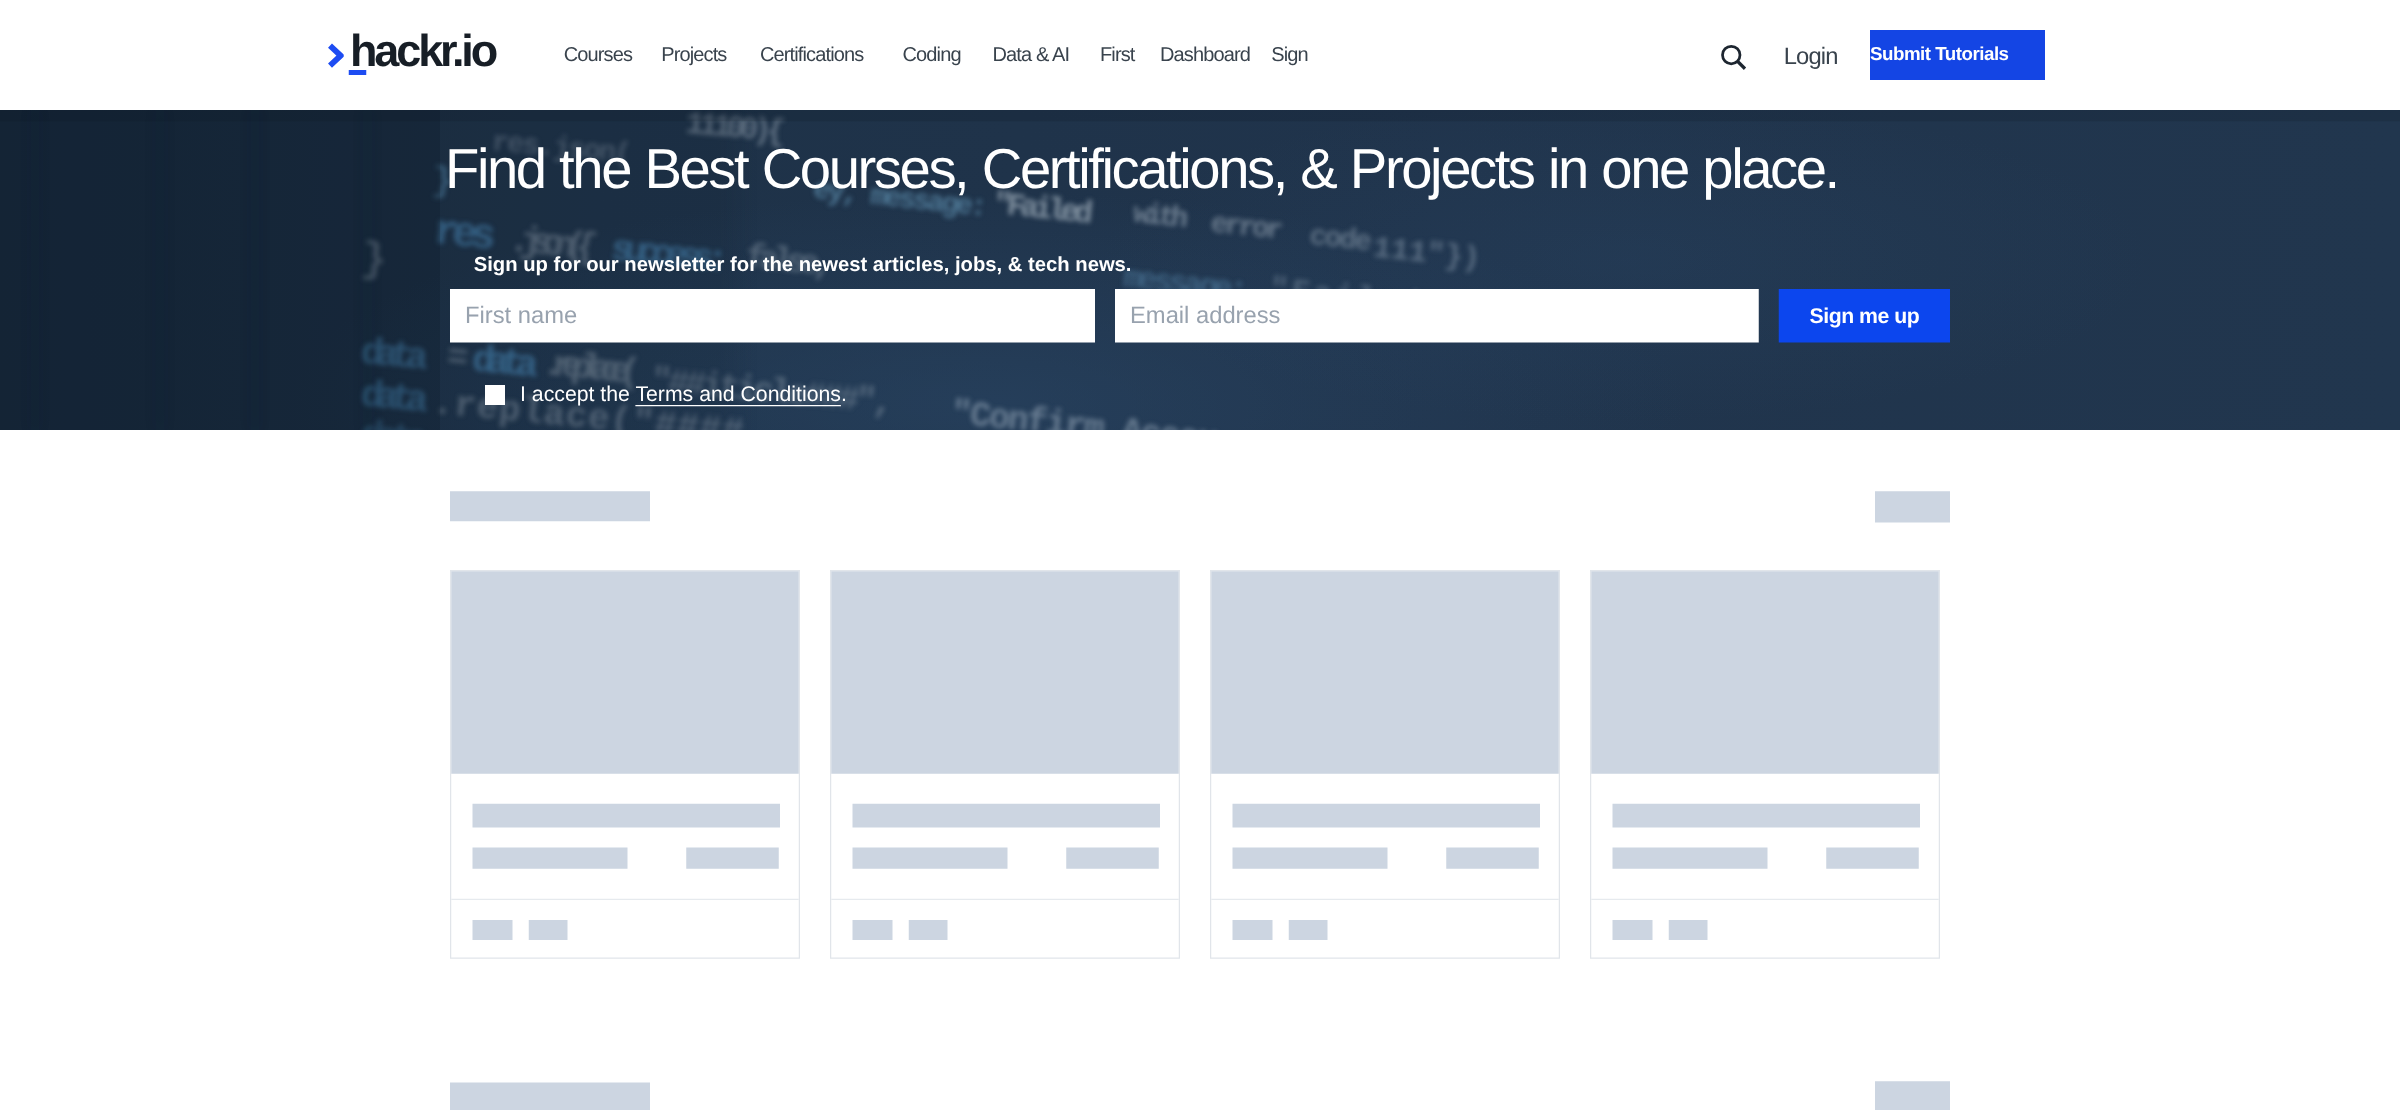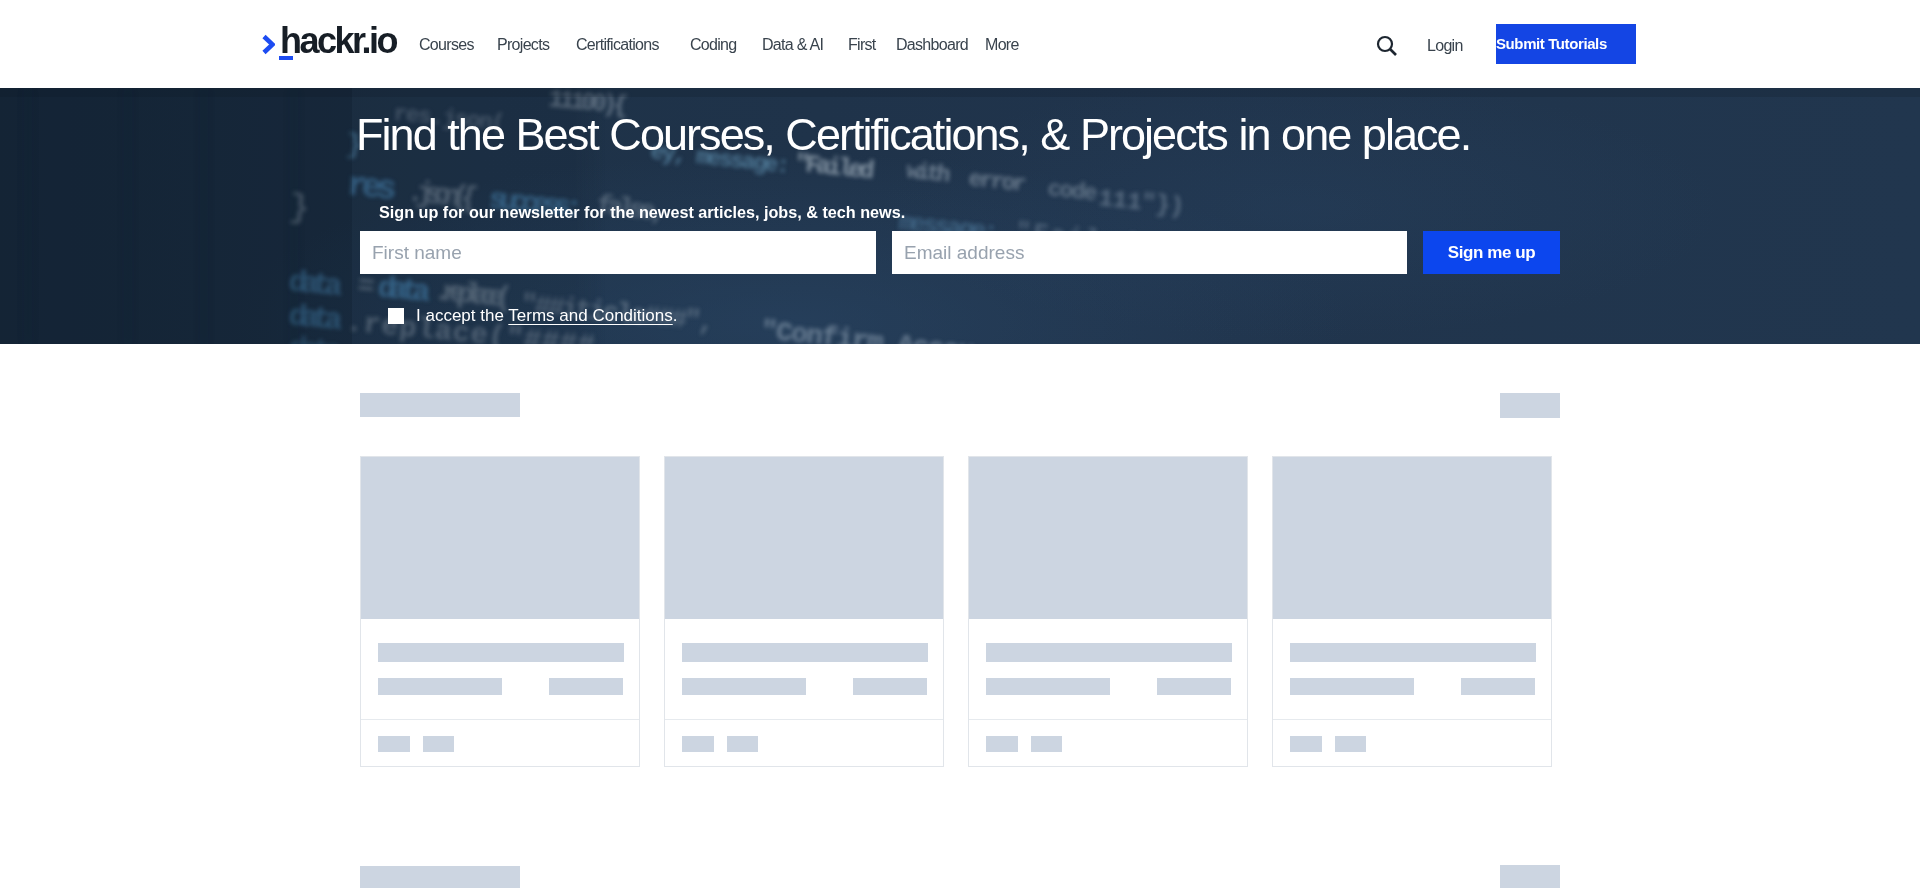--- a/index.html
+++ b/index.html
@@ -5,23 +5,23 @@
   * { margin:0; padding:0; box-sizing:border-box; }
   html,body { width:1920px; height:888px; overflow:hidden; background:#fff;
     font-family:"Liberation Sans", sans-serif; }
   
   .header { position:relative; width:1920px; height:88px; background:#fff;padding-left:10px; }
   .logo-txt { position:absolute; left:280px; top:23px; font-size:36px; line-height:36px; font-weight:700;
     color:#171e26; letter-spacing:-2.5px; }
   .logo-chev { position:absolute; left:262px; top:34px; }
   .logo-ul { position:absolute; left:279px; top:56px; width:14px; height:4px; background:#1d4cf2; }
   .nav a { position:absolute; top:37px; color:#39434d; font-size:16px; line-height:16px; letter-spacing:-0.7px;
-    text-decoration:none; white-space:nowrap; }
+    text-decoration:none; white-space:nowrap;margin-left:32px; }
   .search { position:absolute; left:1375px; top:33px; }
-  .login { position:absolute; left:1427px; top:38px; font-size:16px; line-height:16px; letter-spacing:-0.7px; color:#39434d; }
+  .login { position:absolute; left:1427px; top:38px; font-size:19px; line-height:16px; letter-spacing:-0.7px; color:#39434d; }
   .btn-submit { position:absolute; left:1496px; top:24px; width:140px; height:40px;
     background:#1445e4; color:#fff; font-size:15px; letter-spacing:-0.4px; font-weight:700; text-align:left;
     line-height:40px; }
   
   .hero { position:relative; width:1920px; height:256px; background:#b91c1c; overflow:hidden; }
   .hero svg.bg { position:absolute; left:0; top:0; }
   .hero h1 { position:absolute; left:356px; top:24px; color:#fff; font-size:45px;
     font-weight:500; letter-spacing:-1.95px; line-height:45px; word-spacing:1px; }
   .hero .sub { position:absolute; left:379px; top:115px; color:#fff; font-size:16.2px; font-weight:700; }
   .inp { position:absolute; top:143px; height:43px; background:#fff; font-size:19px;
@@ -55,21 +55,21 @@
   <div class="logo-txt">hackr.io</div>
   <div class="logo-ul"></div>
   <div class="nav">
     <a style="left:419px">Courses</a>
     <a style="left:497px">Projects</a>
     <a style="left:576px">Certifications</a>
     <a style="left:690px">Coding</a>
     <a style="left:762px">Data &amp; AI</a>
     <a style="left:848px">First</a>
     <a style="left:896px">Dashboard</a>
-    <a style="left:985px">More</a>
+    <a style="left:985px">Sign</a>
   </div>
   <svg class="search" width="24" height="24" viewBox="0 0 24 24">
       <circle cx="10" cy="11" r="7" fill="none" stroke="#1d2630" stroke-width="2.2"></circle>
       <line x1="15" y1="16" x2="21" y2="22" stroke="#1d2630" stroke-width="2.6"></line>
     </svg>
   <div class="login">Login</div>
   <div class="btn-submit">Submit Tutorials</div>
 </div>
 
 <div class="hero">

